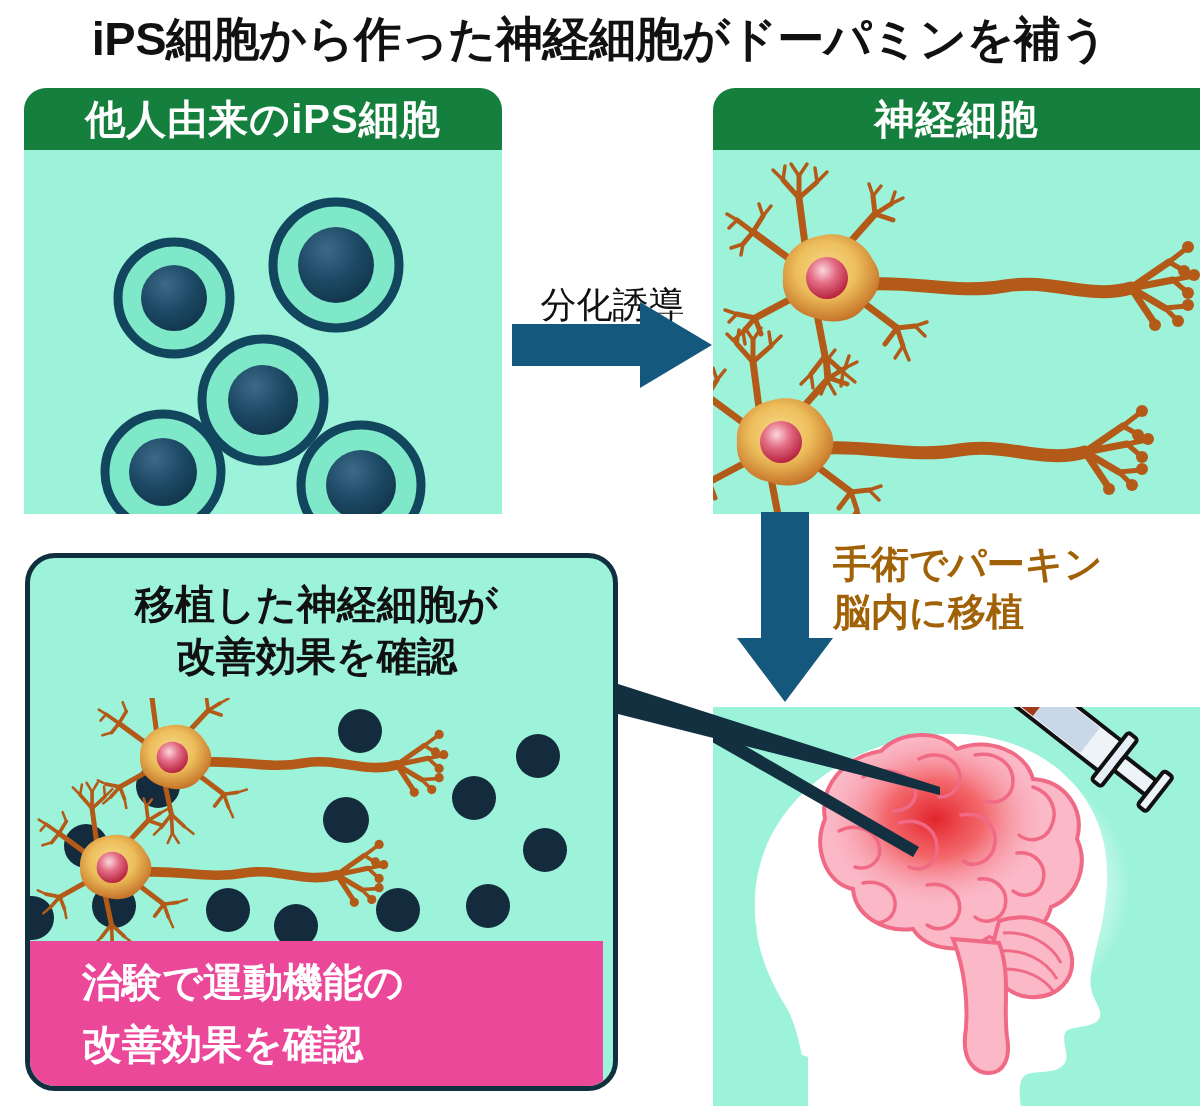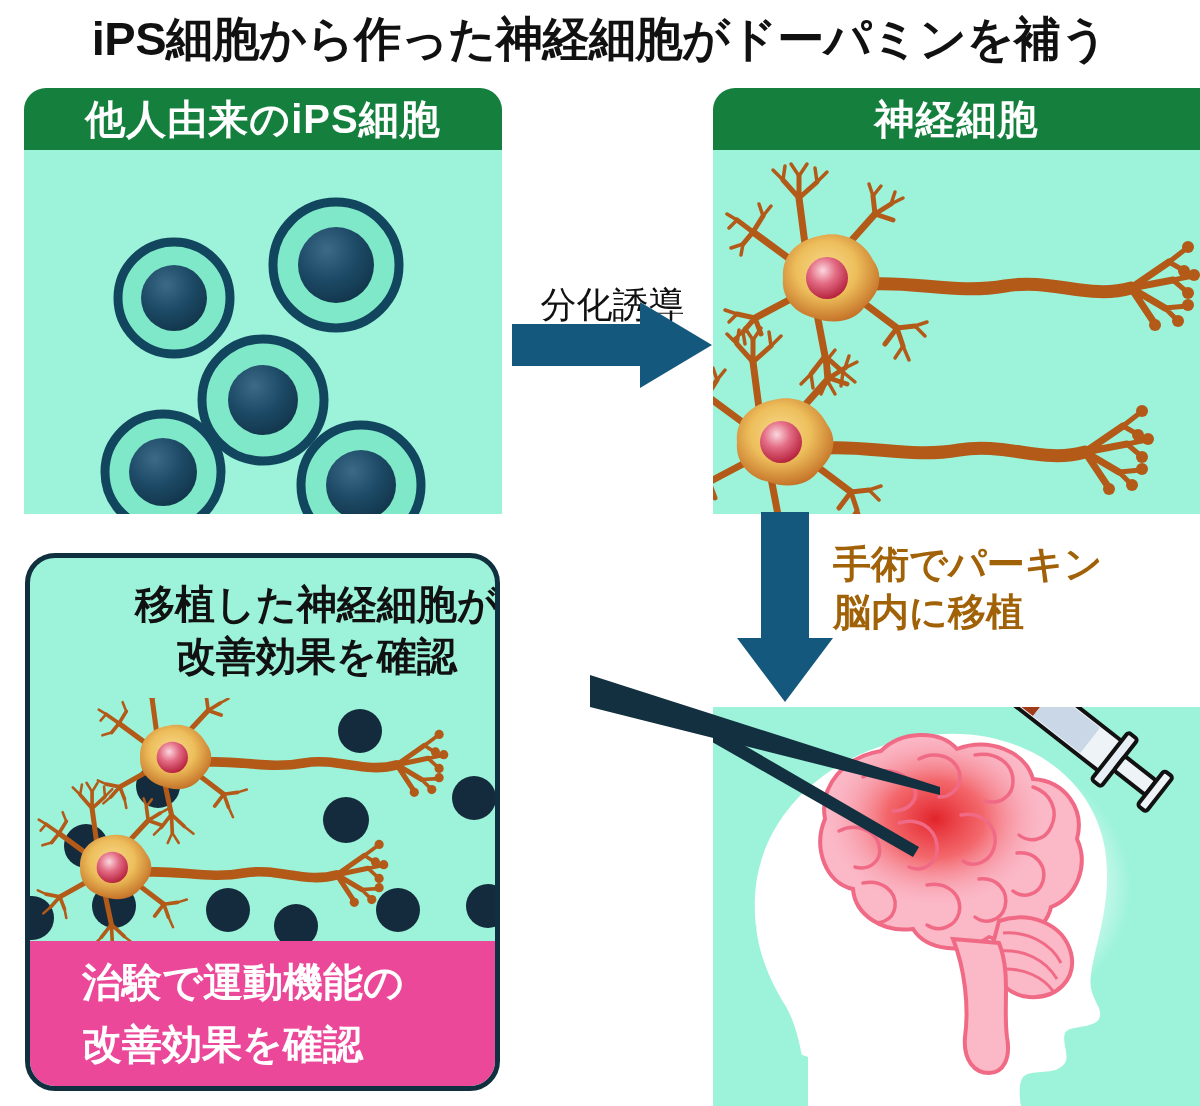--- a/index.html
+++ b/index.html
@@ -41,21 +41,21 @@
   
   #neuron-panel-header{left:713px;top:88px;width:487px;height:62px;font-size:40px;
       border-top-right-radius:0;}
   #neuron-panel-body{left:713px;top:150px;width:487px;height:364px;}
 
   
   #brain-panel-body{left:713px;top:707px;width:487px;height:399px;background:#9df3da;}
 
   
   #transplant-card{
-    position:absolute;left:25px;top:553px;width:475px;height:538px;
+    position:absolute;left:25px;top:553px;width:593px;height:538px;
     border:5px solid #11303f;border-radius:30px;
     background:#9df3da;
     box-sizing:border-box;overflow:hidden;
   }
   #transplant-caption{
     position:absolute;left:0;top:20px;width:573px;
     text-align:center;color:#111111;font-weight:bold;
     font-size:40px;line-height:52px;letter-spacing:0px;
   }
   #transplant-footer{

